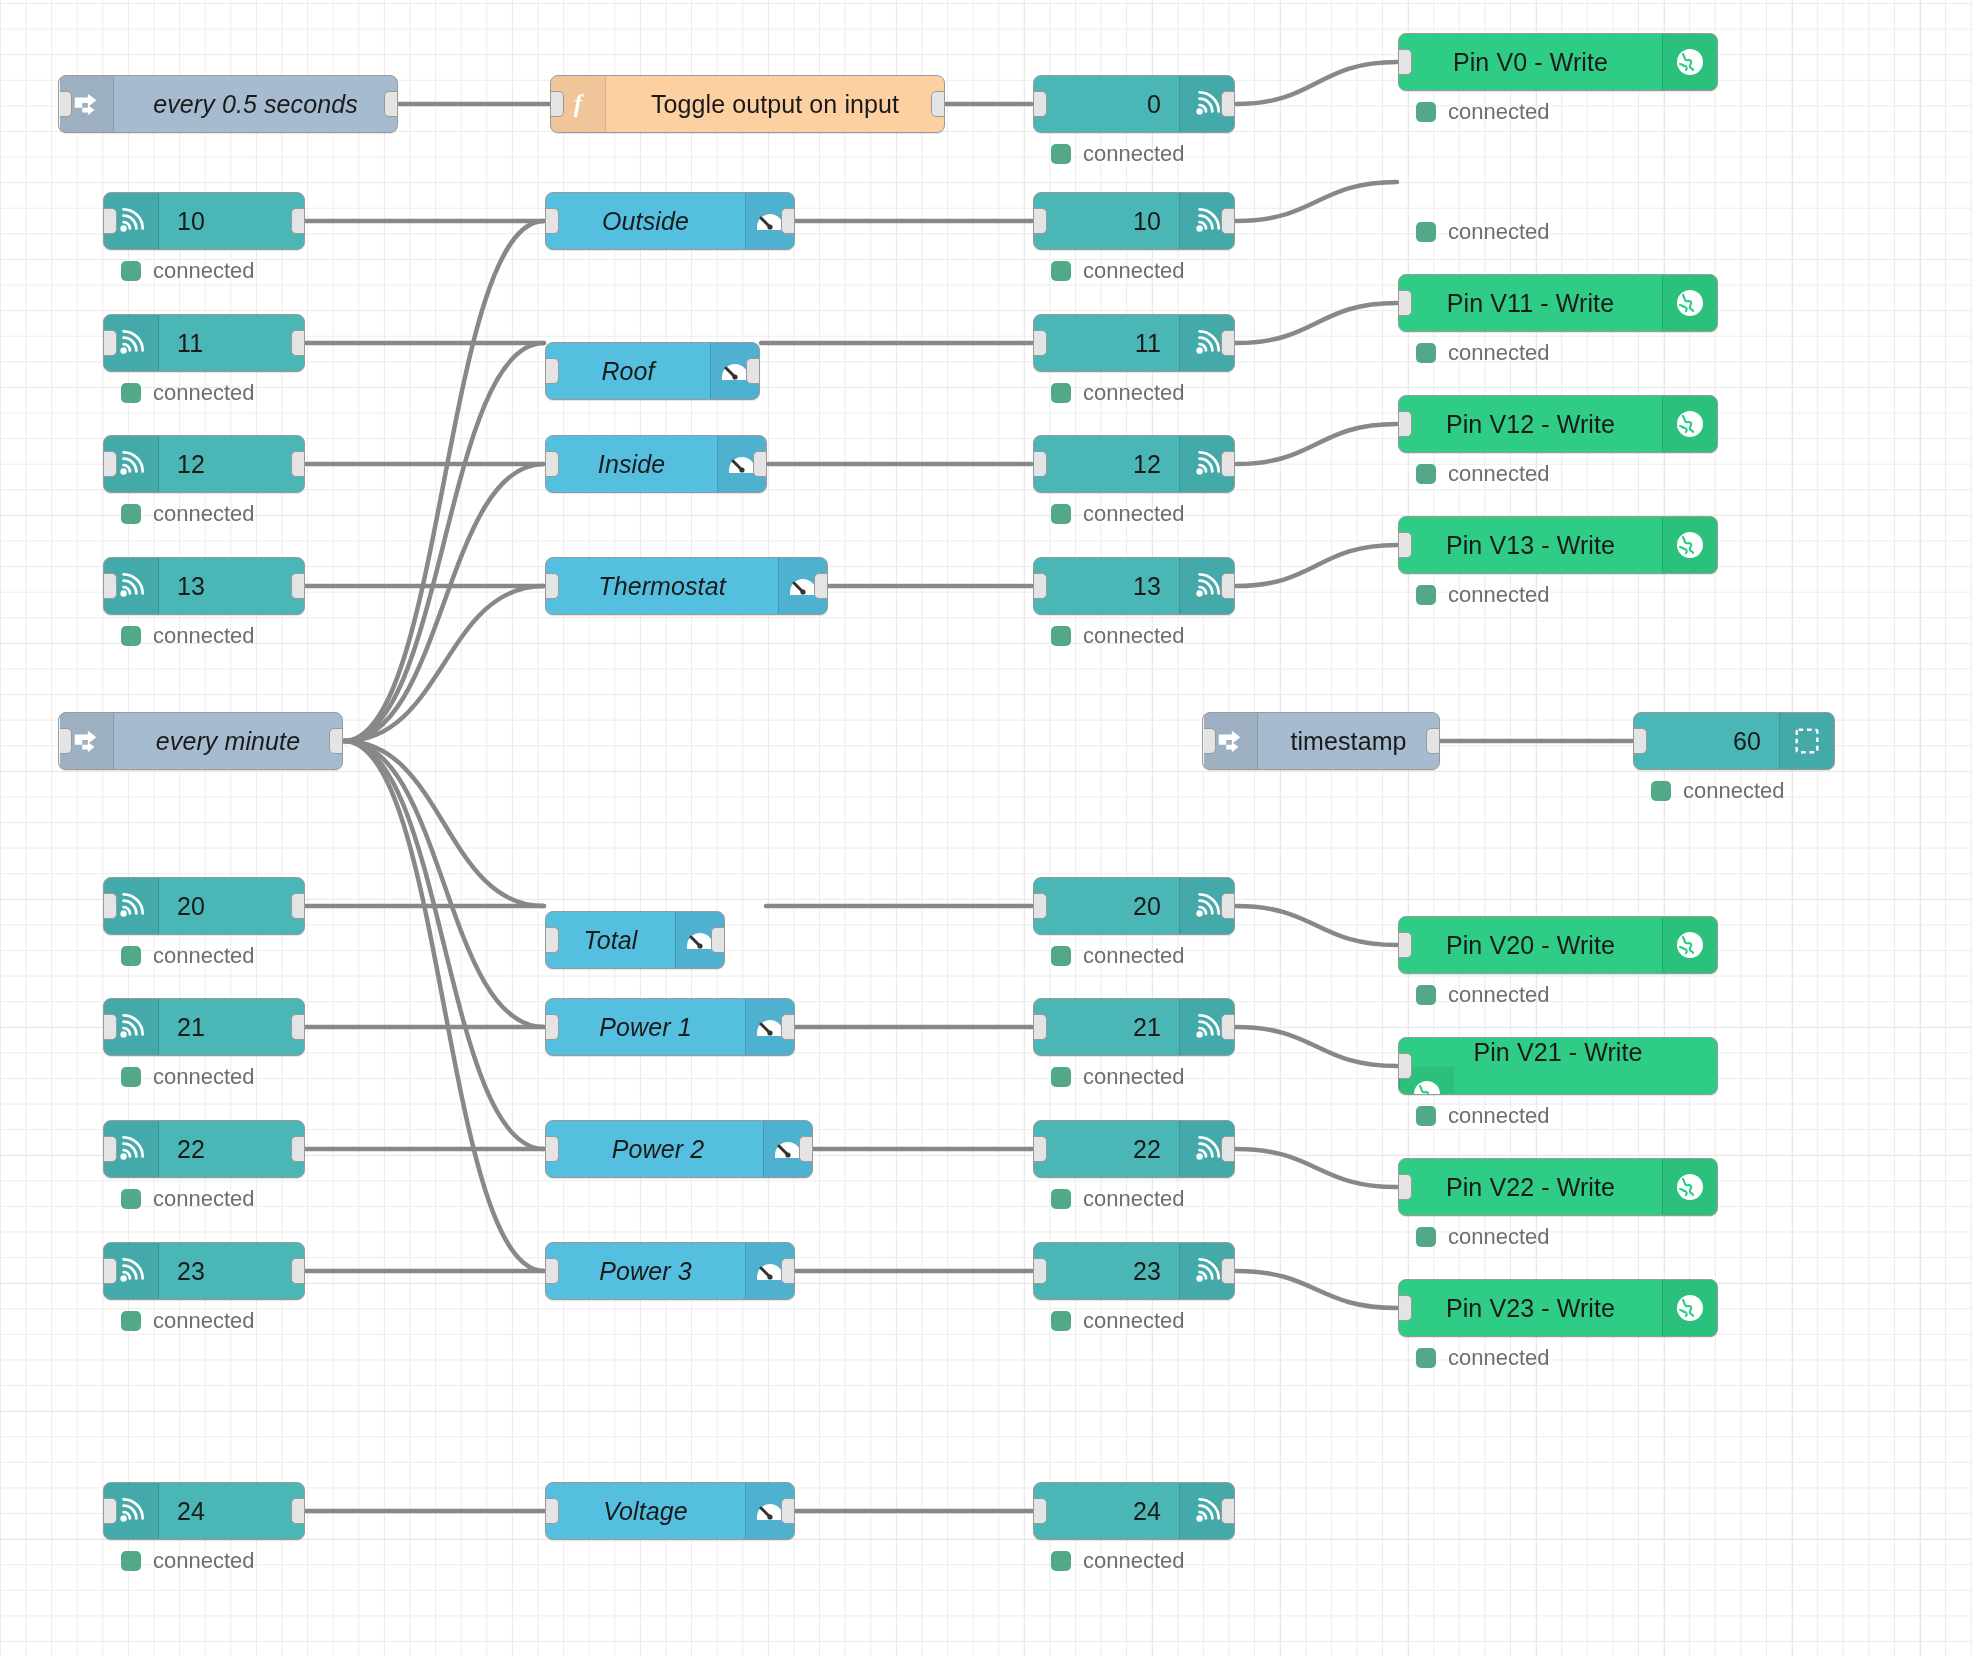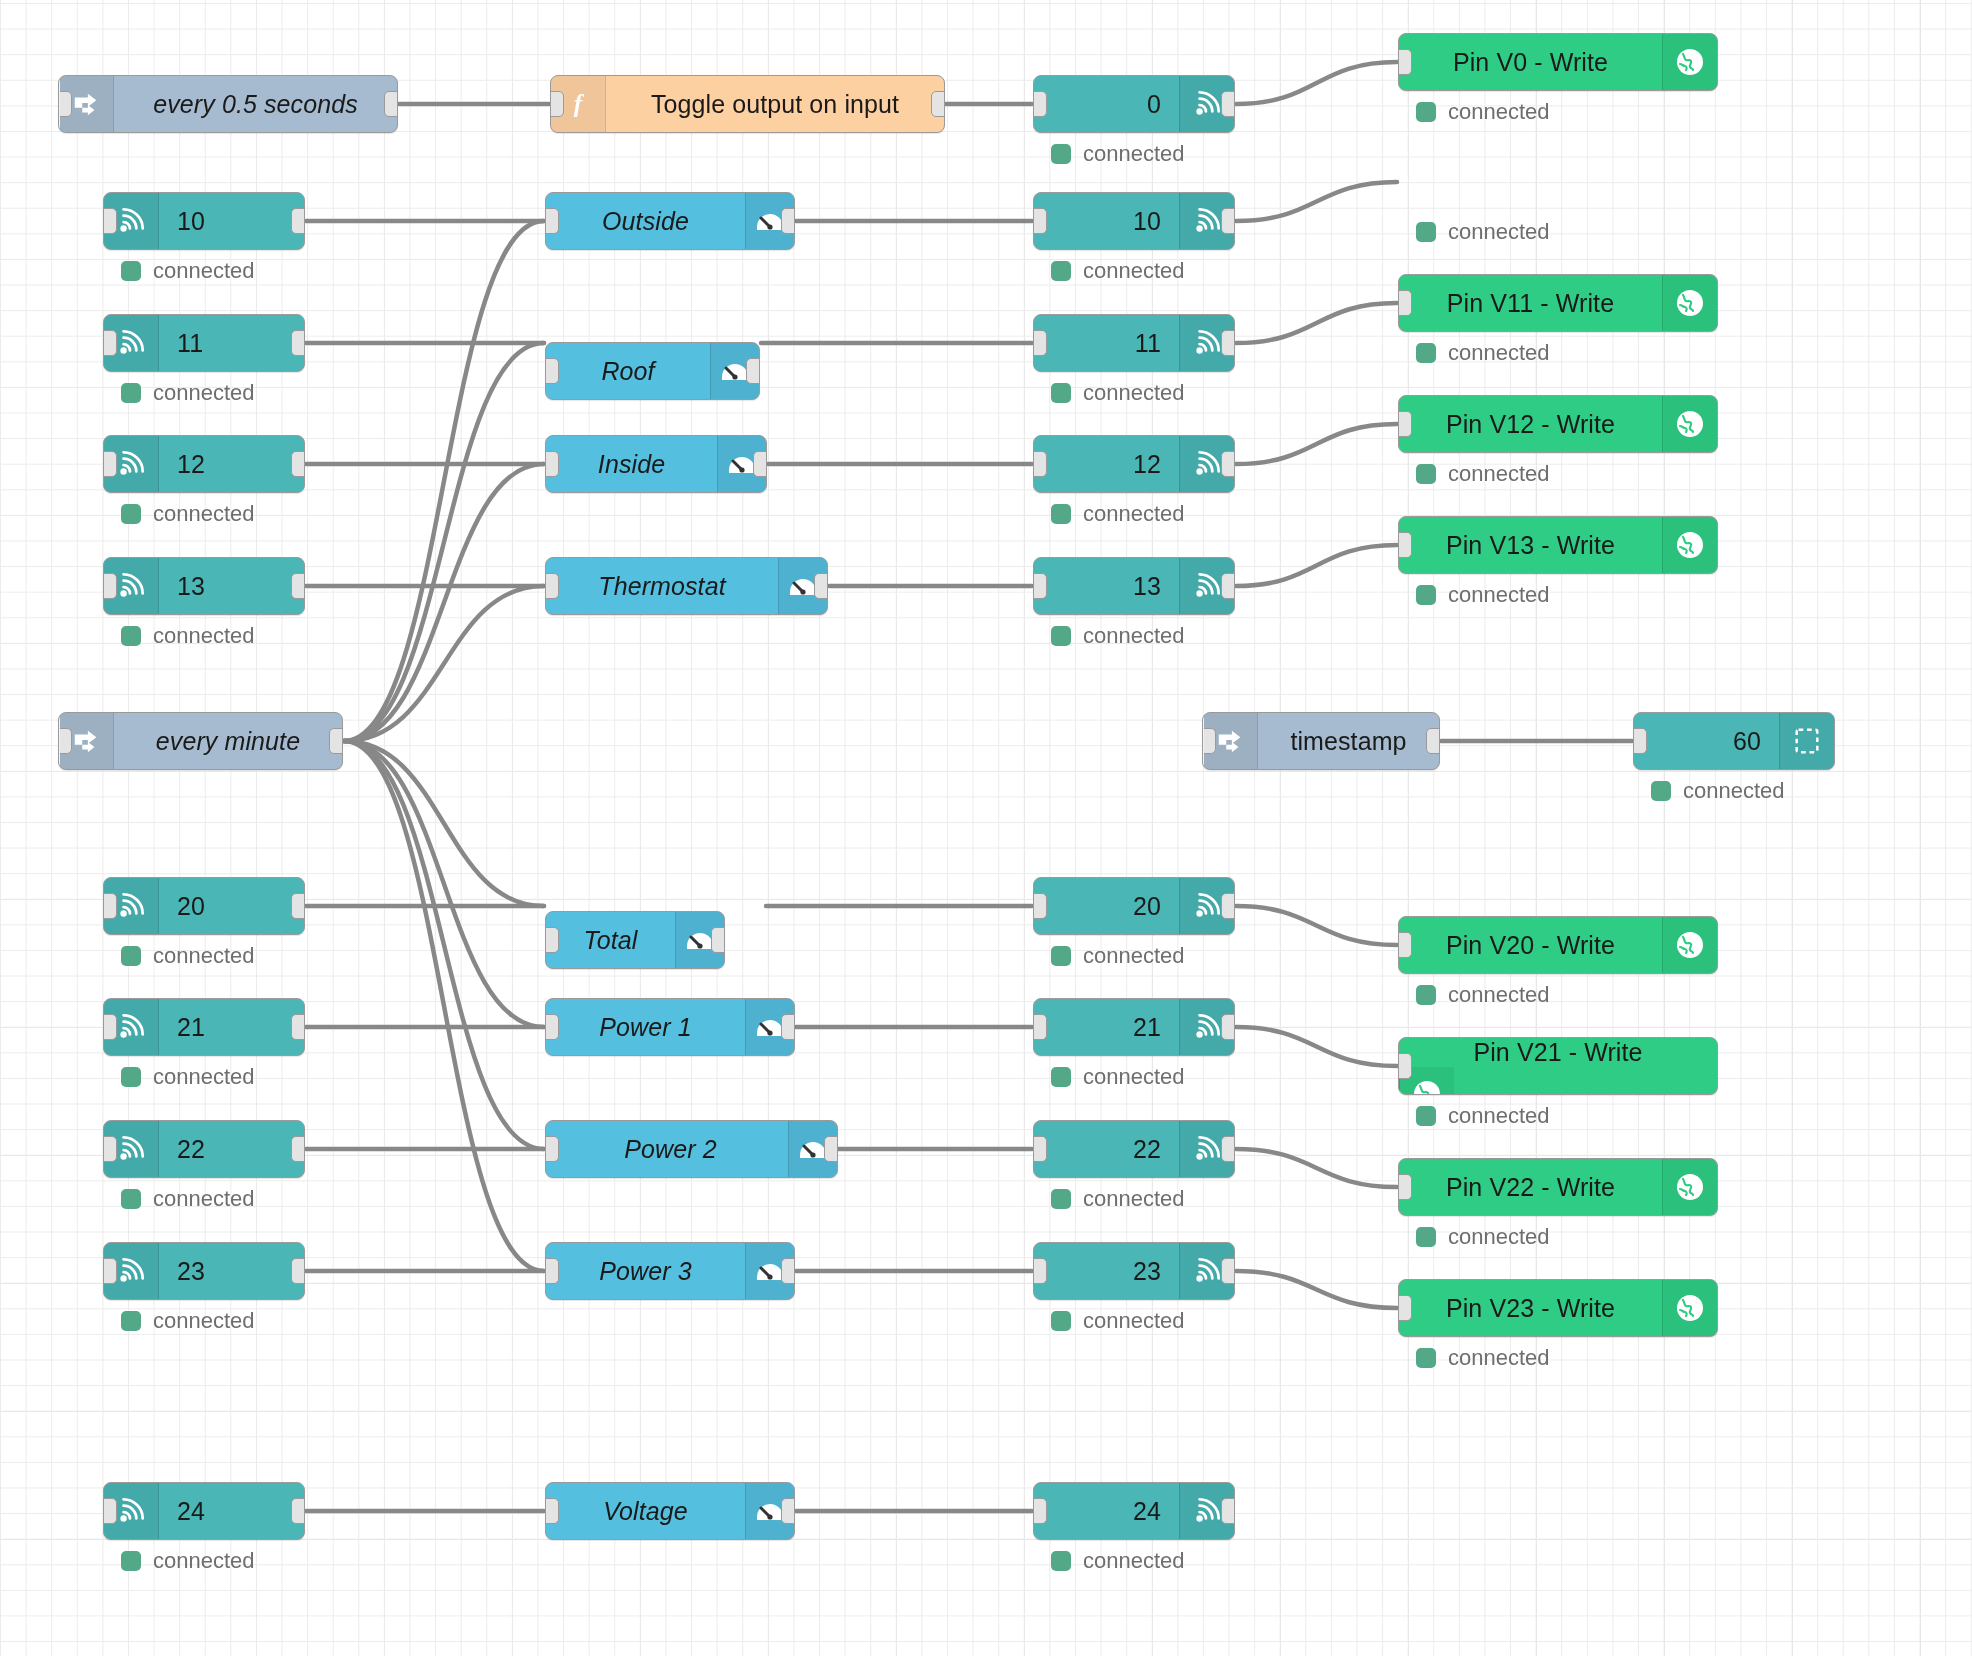--- a/index.html
+++ b/index.html
@@ -421,21 +421,21 @@
       <div class="nicon">
         <svg viewBox="0 0 32 32" width="32" height="32">
           <path d="M3 22a13 13 0 0 1 26 0v3H3v-3z" fill="#fff"></path>
           <path d="M16 22L7 13" stroke="#333" stroke-width="3" stroke-linecap="round" fill="none"></path>
           <circle cx="16" cy="22" r="2.6" fill="#333"></circle>
         </svg>
       </div>
       <div class="port in"></div>
       <div class="port out"></div>
     </div>
-    <div class="node n-gauge" style="left: 545px; top: 1120px; width: 293px; padding-left: 7px;">
+    <div class="node n-gauge" style="left: 545px; top: 1120px; width: 268px; padding-left: 7px;">
       <div class="nlabel">Power 2</div>
       <div class="nicon">
         <svg viewBox="0 0 32 32" width="32" height="32">
           <path d="M3 22a13 13 0 0 1 26 0v3H3v-3z" fill="#fff"></path>
           <path d="M16 22L7 13" stroke="#333" stroke-width="3" stroke-linecap="round" fill="none"></path>
           <circle cx="16" cy="22" r="2.6" fill="#333"></circle>
         </svg>
       </div>
       <div class="port in"></div>
       <div class="port out"></div>

